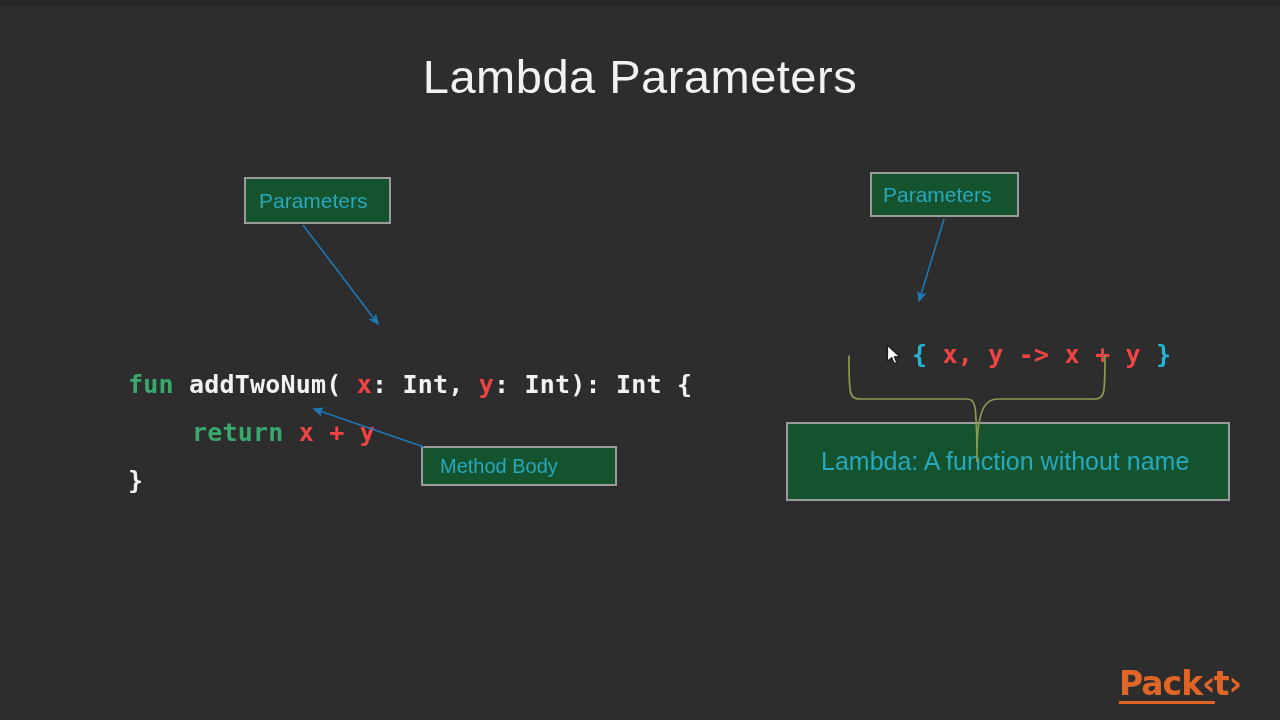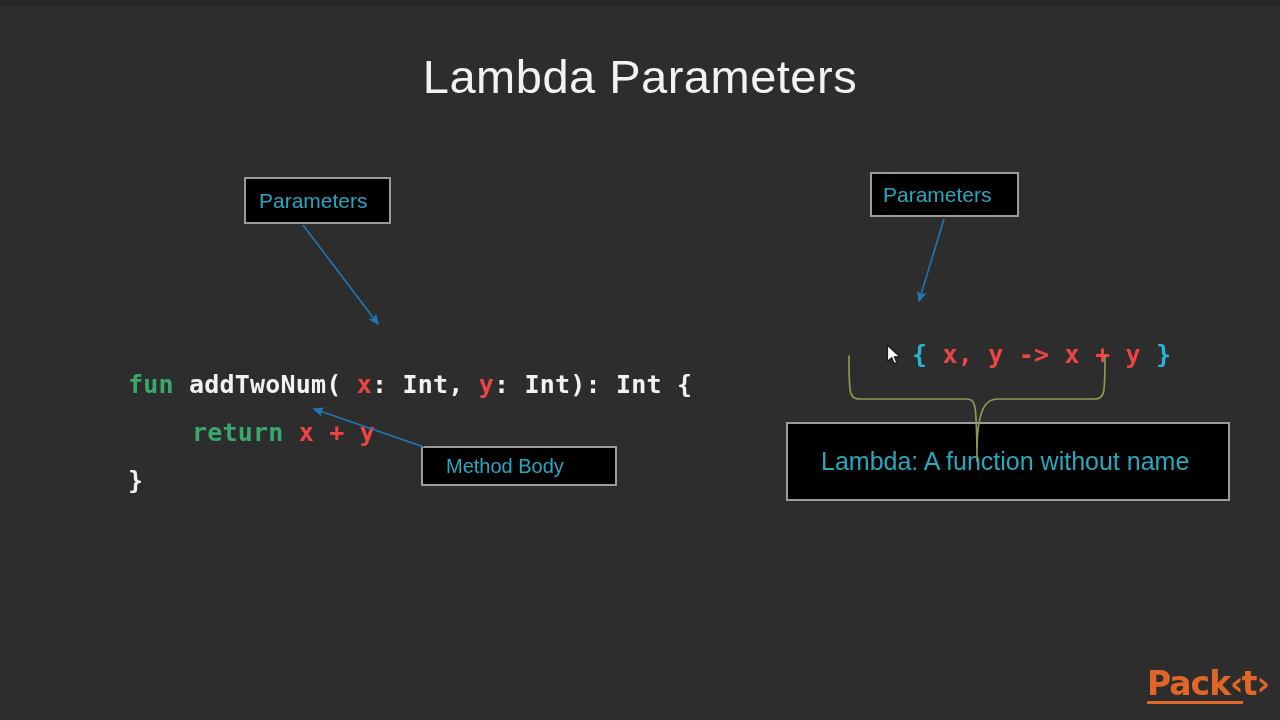--- a/index.html
+++ b/index.html
@@ -34,21 +34,21 @@
     font-weight: 300;
     letter-spacing: 0.5px;
     white-space: nowrap;
   }
 
   
   .callout {
     position: absolute;
     box-sizing: border-box;
     border: 2px solid #9b9b9b;
-    background: #000000;
+    background: #14532d;
     color: #27a8bf;
     display: flex;
     align-items: center;
     font-weight: 400;
   }
   #box-params-left {
     left: 244px; top: 177px;
     width: 147px; height: 47px;
     font-size: 21px;
     padding-left: 13px;
@@ -56,21 +56,21 @@
   #box-params-right {
     left: 870px; top: 172px;
     width: 149px; height: 45px;
     font-size: 21px;
     padding-left: 11px;
   }
   #box-method-body {
     left: 421px; top: 446px;
     width: 196px; height: 40px;
     font-size: 20px;
-    padding-left: 23px;
+    padding-left: 17px;
   }
   #box-lambda {
     left: 786px; top: 422px;
     width: 444px; height: 79px;
     font-size: 25px;
     padding-left: 33px;
   }
 
   
   .code {
@@ -99,21 +99,21 @@
   #overlay {
     position: absolute;
     left: 0; top: 0;
     width: 1280px; height: 720px;
     pointer-events: none;
   }
 
   
   #logo {
     position: absolute;
-    left: 1147px; top: 668px;
+    left: 1119px; top: 668px;
     width: 100px; height: 40px;
   }
   #logo-text {
     color: #e06627;
     font-size: 33px;
     font-weight: 700;
     letter-spacing: -1px;
     line-height: 31px;
     font-family: "DejaVu Sans", sans-serif;
   }

